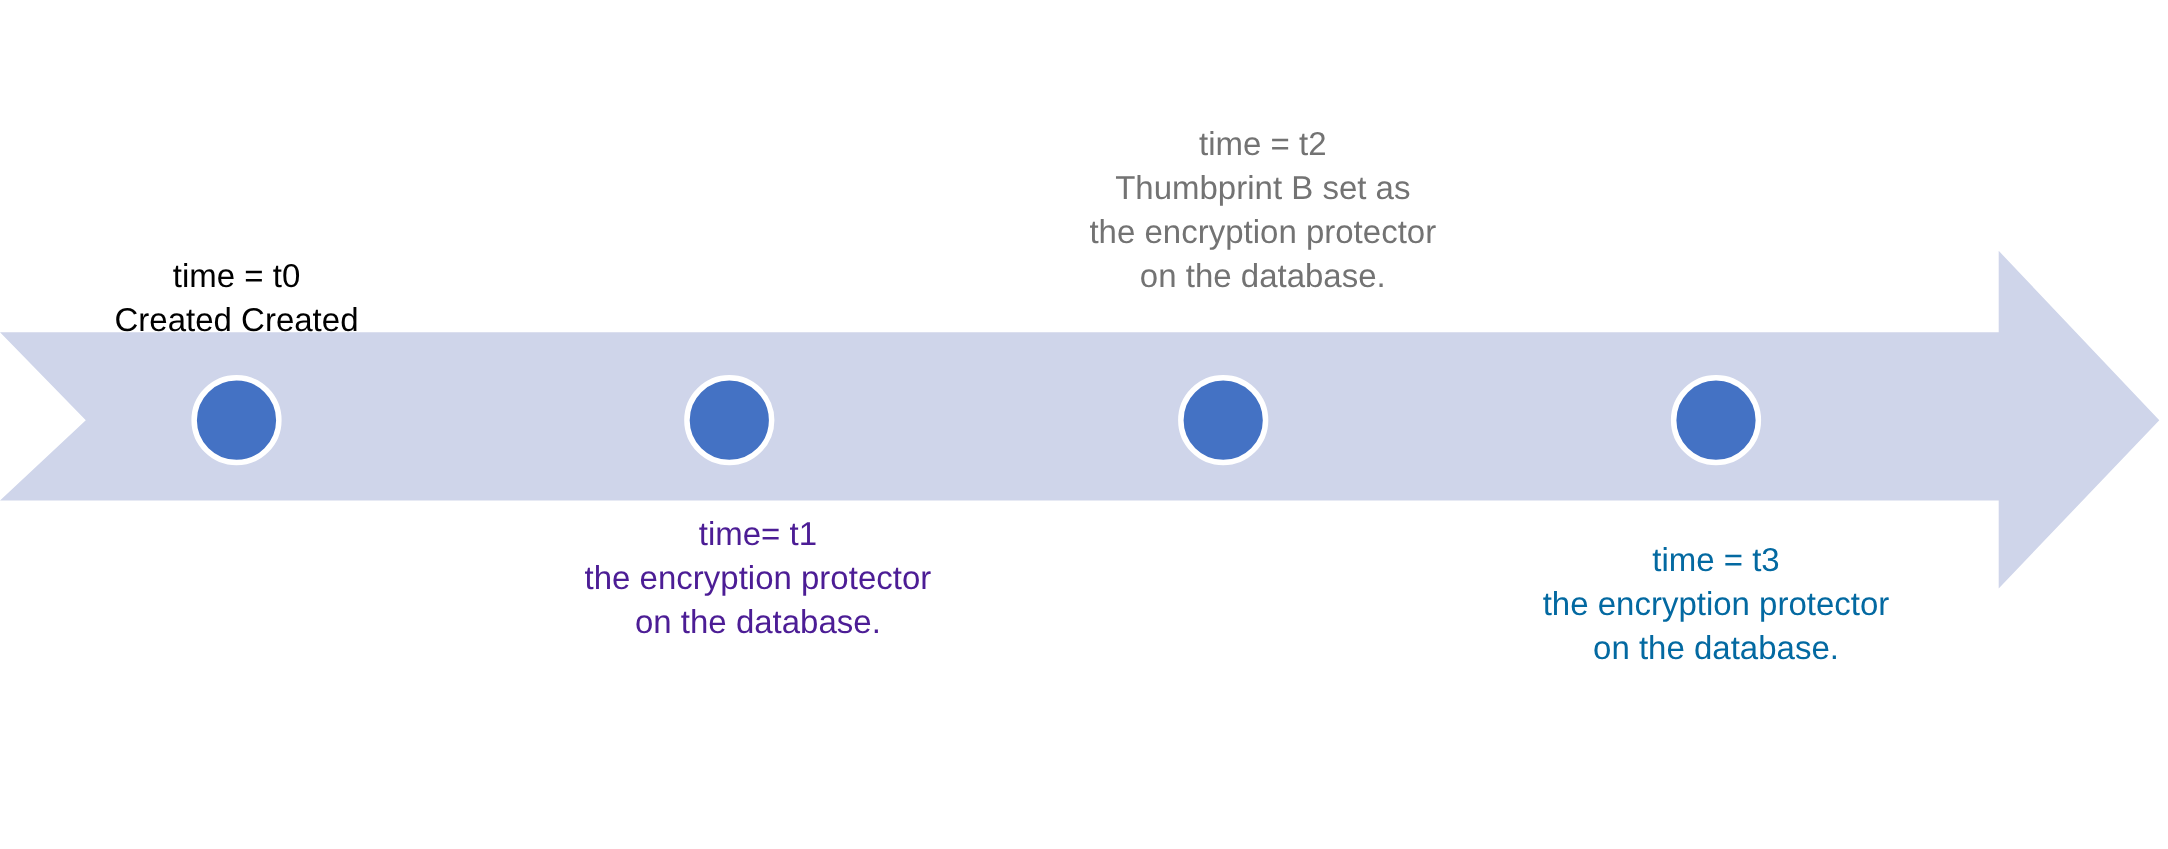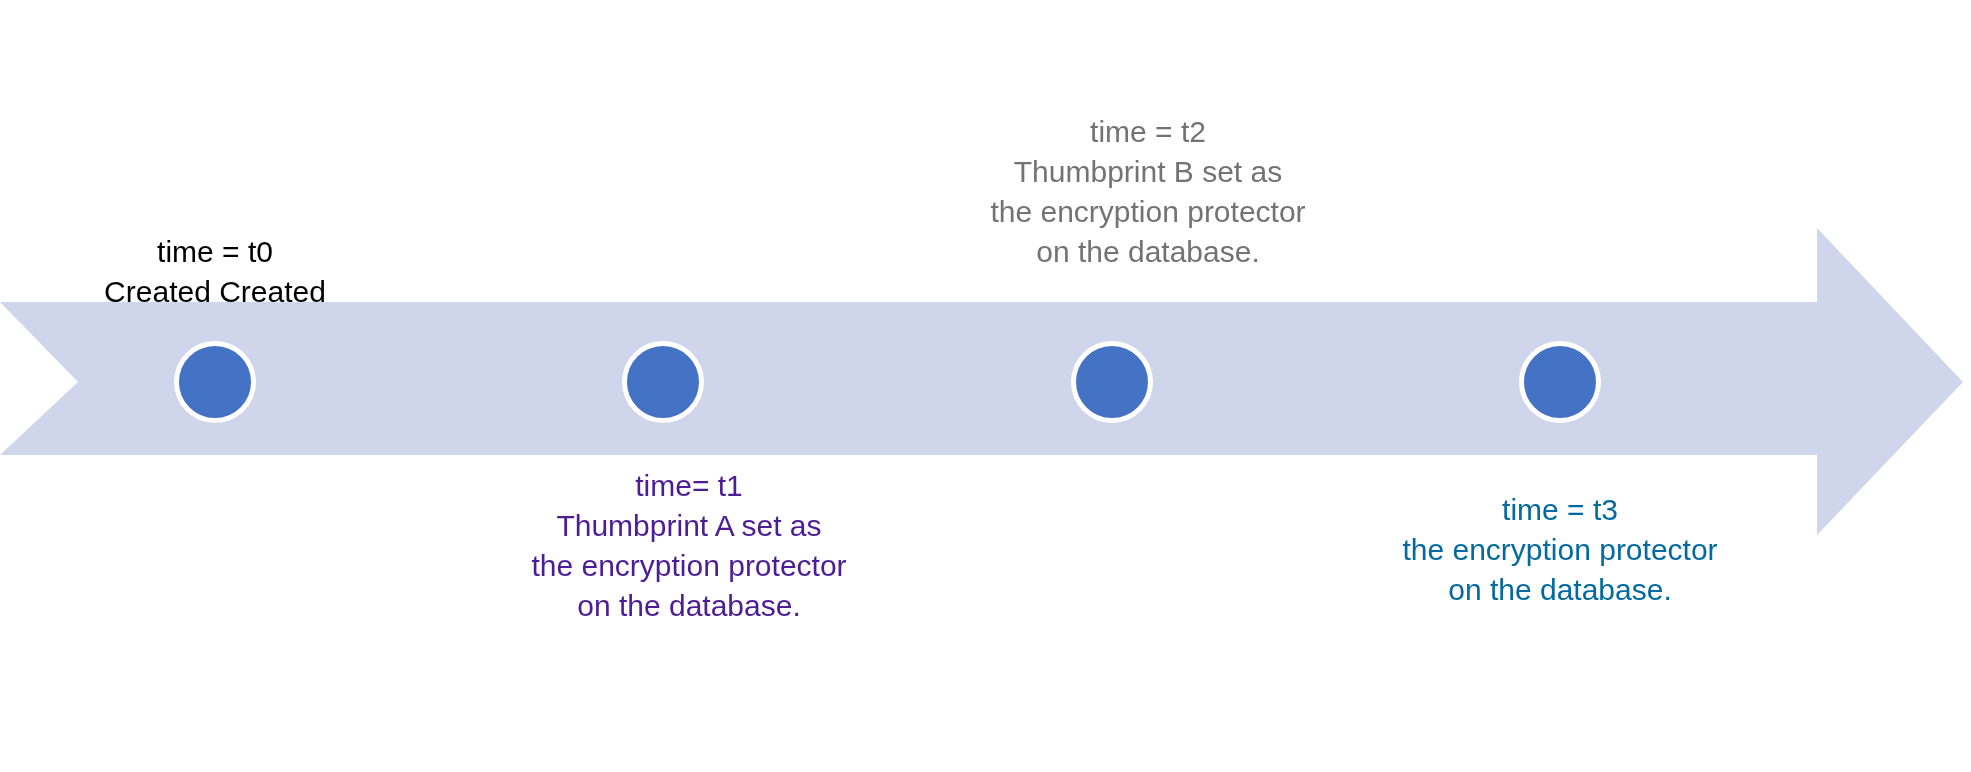--- a/index.html
+++ b/index.html
@@ -62,21 +62,20 @@
   <div class="marker" style="left: 1112px; top: 382px; background: rgb(68, 114, 196); border-color: rgb(255, 255, 255);"></div>
   <div class="marker" style="left: 1560px; top: 382px; background: rgb(68, 114, 196); border-color: rgb(255, 255, 255);"></div>
 
   <div class="label" style="left: 215px; top: 192px; color: rgb(0, 0, 0); margin-top: 40px;">
     <span class="line">time = t0</span>
     <span class="line">Created Created</span>
   </div>
 
   <div class="label" style="left: 663px; top: 466px; color: #4c1d95; margin-left: 26px;">
     <span class="line">time= t1</span>
-    <span class="line">Thumbprint A set as</span>
     <span class="line">the encryption protector</span>
     <span class="line">on the database.</span>
   </div>
 
   <div class="label" style="left: 1148px; top: 112px; color: #737373;">
     <span class="line">time = t2</span>
     <span class="line">Thumbprint B set as</span>
     <span class="line">the encryption protector</span>
     <span class="line">on the database.</span>
   </div>

